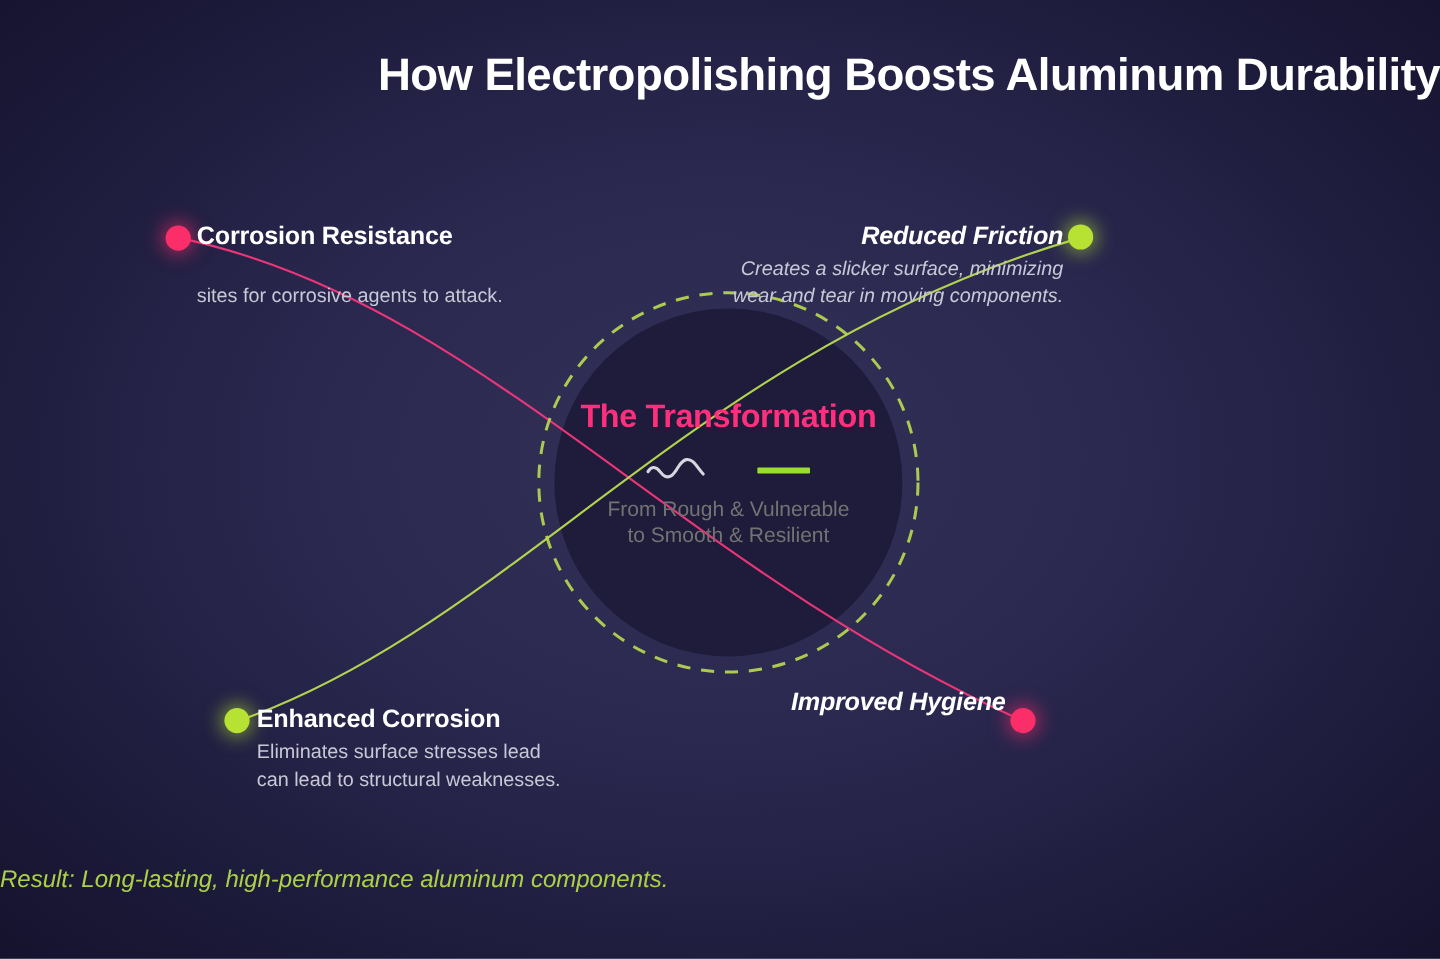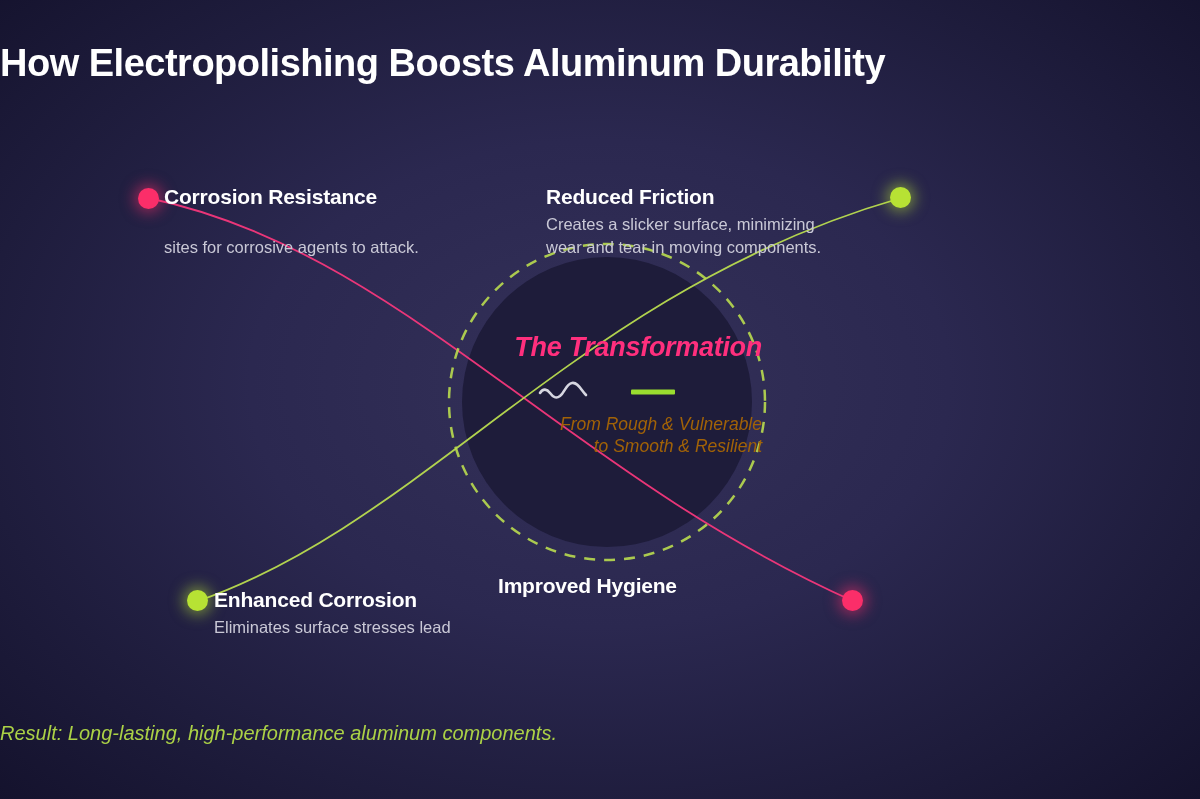--- a/index.html
+++ b/index.html
@@ -4,42 +4,42 @@
 <style>
   html,body{margin:0;padding:0;}
   body{
     width:1200px;height:799px;overflow:hidden;position:relative;
     font-family:"Liberation Sans",sans-serif;
     background:radial-gradient(ellipse 920px 640px at 50% 48%,
       #343159 0%, #2b2850 38%, #1e1c3c 68%, #110f28 100%);
   }
   .stage{position:absolute;inset:0;}
   .page-title{
-    position:absolute;top:42px;left:0;width:100%;text-align:left;
+    position:absolute;top:42px;left:0;width:100%;text-align:right;
     margin:0;color:#ffffff;font-size:38px;font-weight:700;letter-spacing:-.5px;
   }
   svg.diagram{position:absolute;inset:0;width:1200px;height:799px;}
   .center-content{
-    position:absolute;left:452px;top:332px;width:310px;text-align:right;font-style:italic;
+    position:absolute;left:452px;top:332px;width:310px;text-align:center;
   }
   .center-title{
     margin:0;font-size:27px;font-weight:700;color:#ff2f7d;letter-spacing:-.3px;
   }
   .icons-row{
     margin-top:14px;display:flex;justify-content:center;align-items:center;gap:28px;height:30px;
   }
   .center-sub{
-    margin-top:6px;font-size:17.5px;line-height:22px;color:#a16207;
+    margin-top:6px;font-size:17.5px;line-height:22px;color:#737373;
   }
   .callout{position:absolute;width:340px;}
   .callout .co-title{
     margin:0 0 4px 0;font-size:21px;font-weight:700;color:#ffffff;letter-spacing:-.2px;
   }
   .callout .co-desc{margin:0;font-size:16.5px;line-height:23px;color:#c9c8d6;}
-  .callout.align-right{}
+  .callout.align-right{text-align:right;font-style:italic;}
   #callout-corrosion{left:164px;top:185px;}
   #callout-friction{left:546px;top:185px;}
   #callout-integrity{left:214px;top:588px;}
   #callout-hygiene{left:498px;top:574px;}
   .dot{position:absolute;width:21px;height:21px;border-radius:50%;}
   .dot.pink-glow{box-shadow:0 0 14px 4px rgba(251,46,105,.5);}
   .dot.green-glow{box-shadow:0 0 14px 4px rgba(183,226,52,.5);}
   #dot-corrosion{left:138px;top:188px;}
   #dot-friction{left:890px;top:187px;}
   #dot-integrity{left:187px;top:590px;}
@@ -97,20 +97,21 @@
     <p class="co-desc">
       <span>Creates a slicker surface, minimizing</span><br>
       <span>wear and tear in moving components.</span>
     </p>
   </div>
 
   <div class="callout" id="callout-integrity">
     <h3 class="co-title">Enhanced Corrosion</h3>
     <p class="co-desc">
       <span>Eliminates surface stresses lead</span><br>
+      <span>can lead to structural weaknesses.</span>
     </p>
   </div>
 
   <div class="callout align-right" id="callout-hygiene">
     <h3 class="co-title">Improved Hygiene</h3>
   </div>
 
   <div class="result-line">Result: Long-lasting, high-performance aluminum components.</div>
 
 </div>

